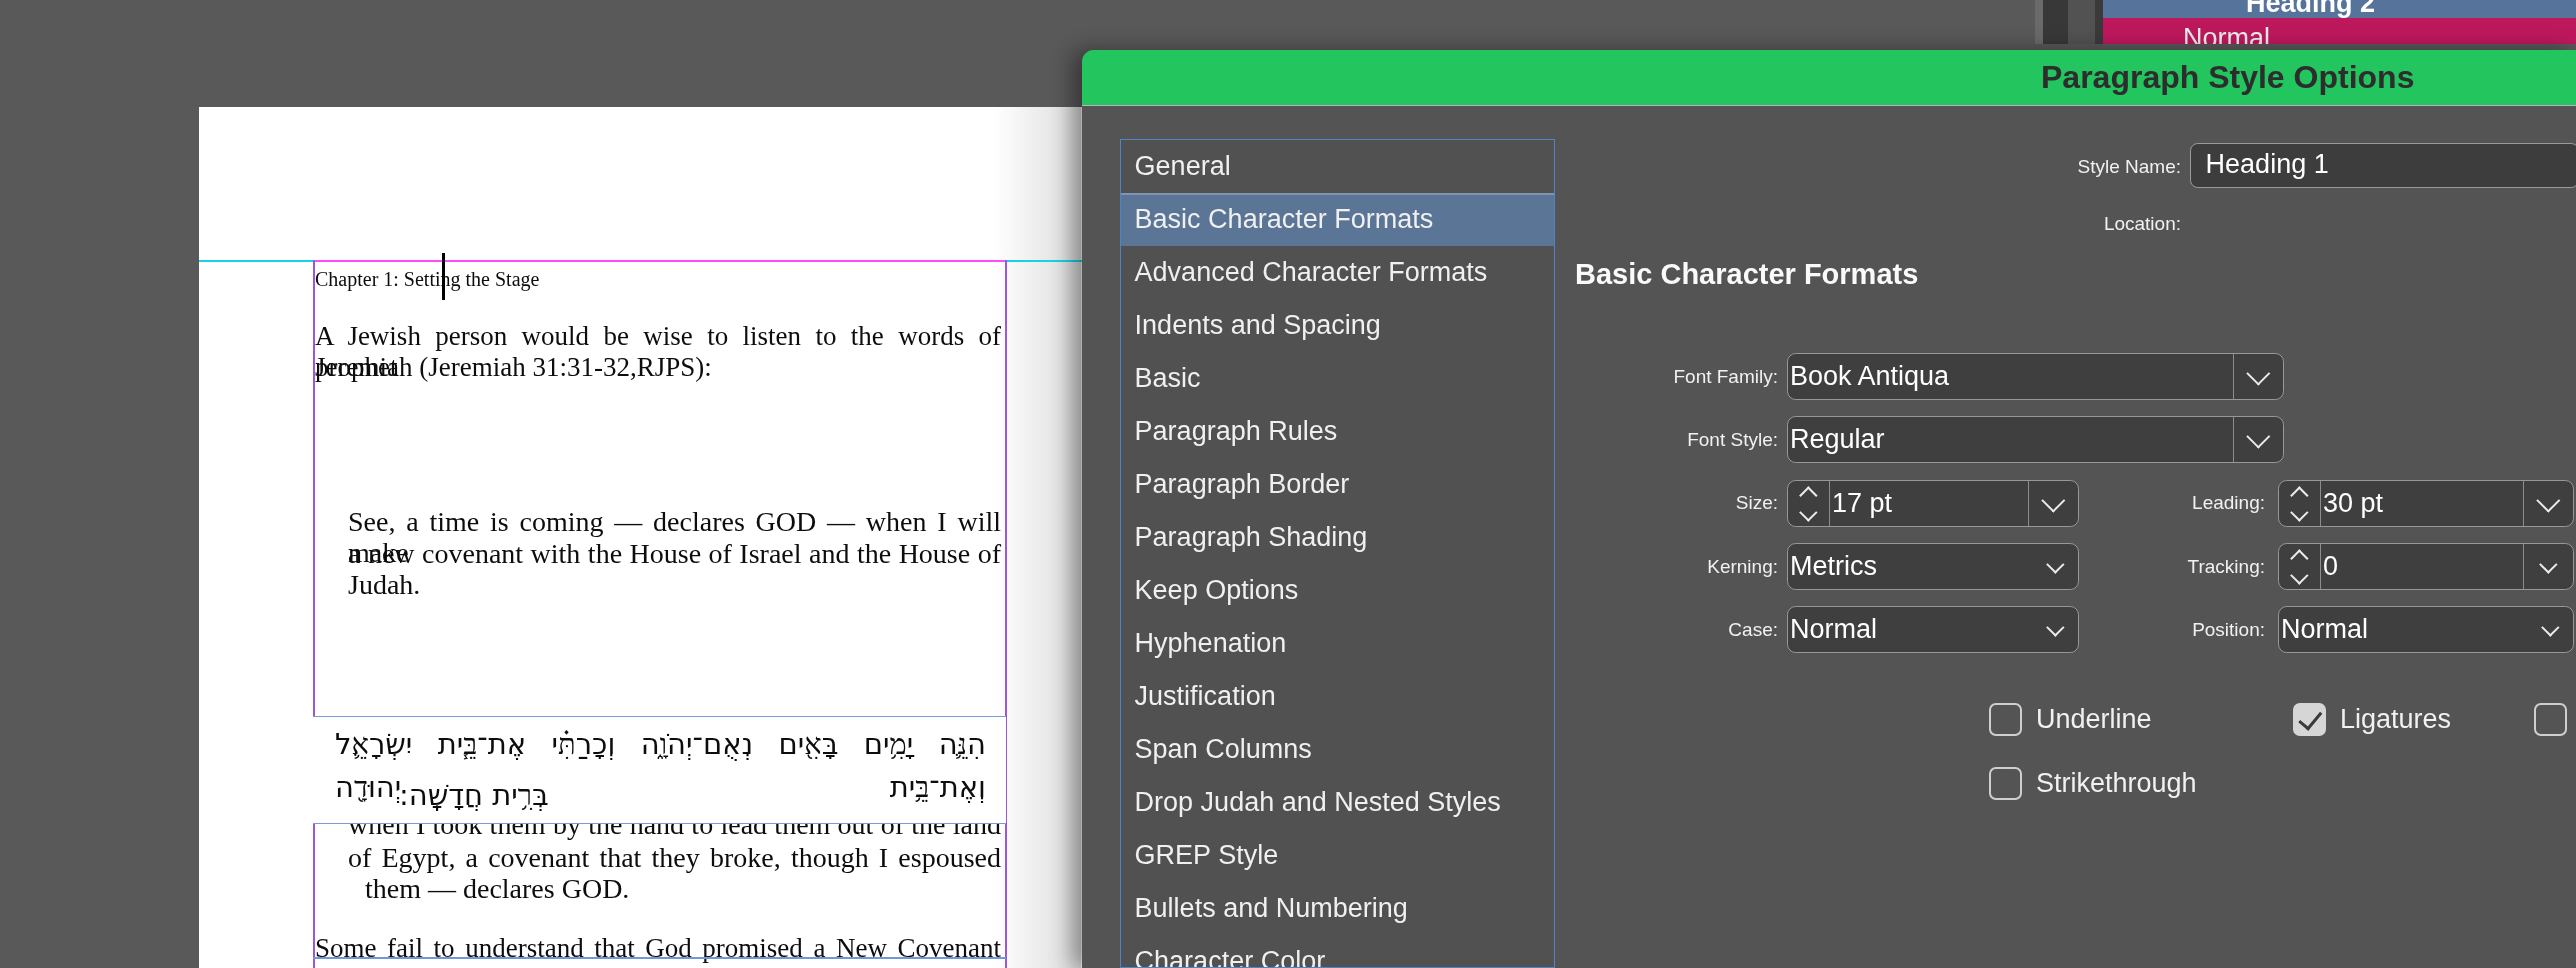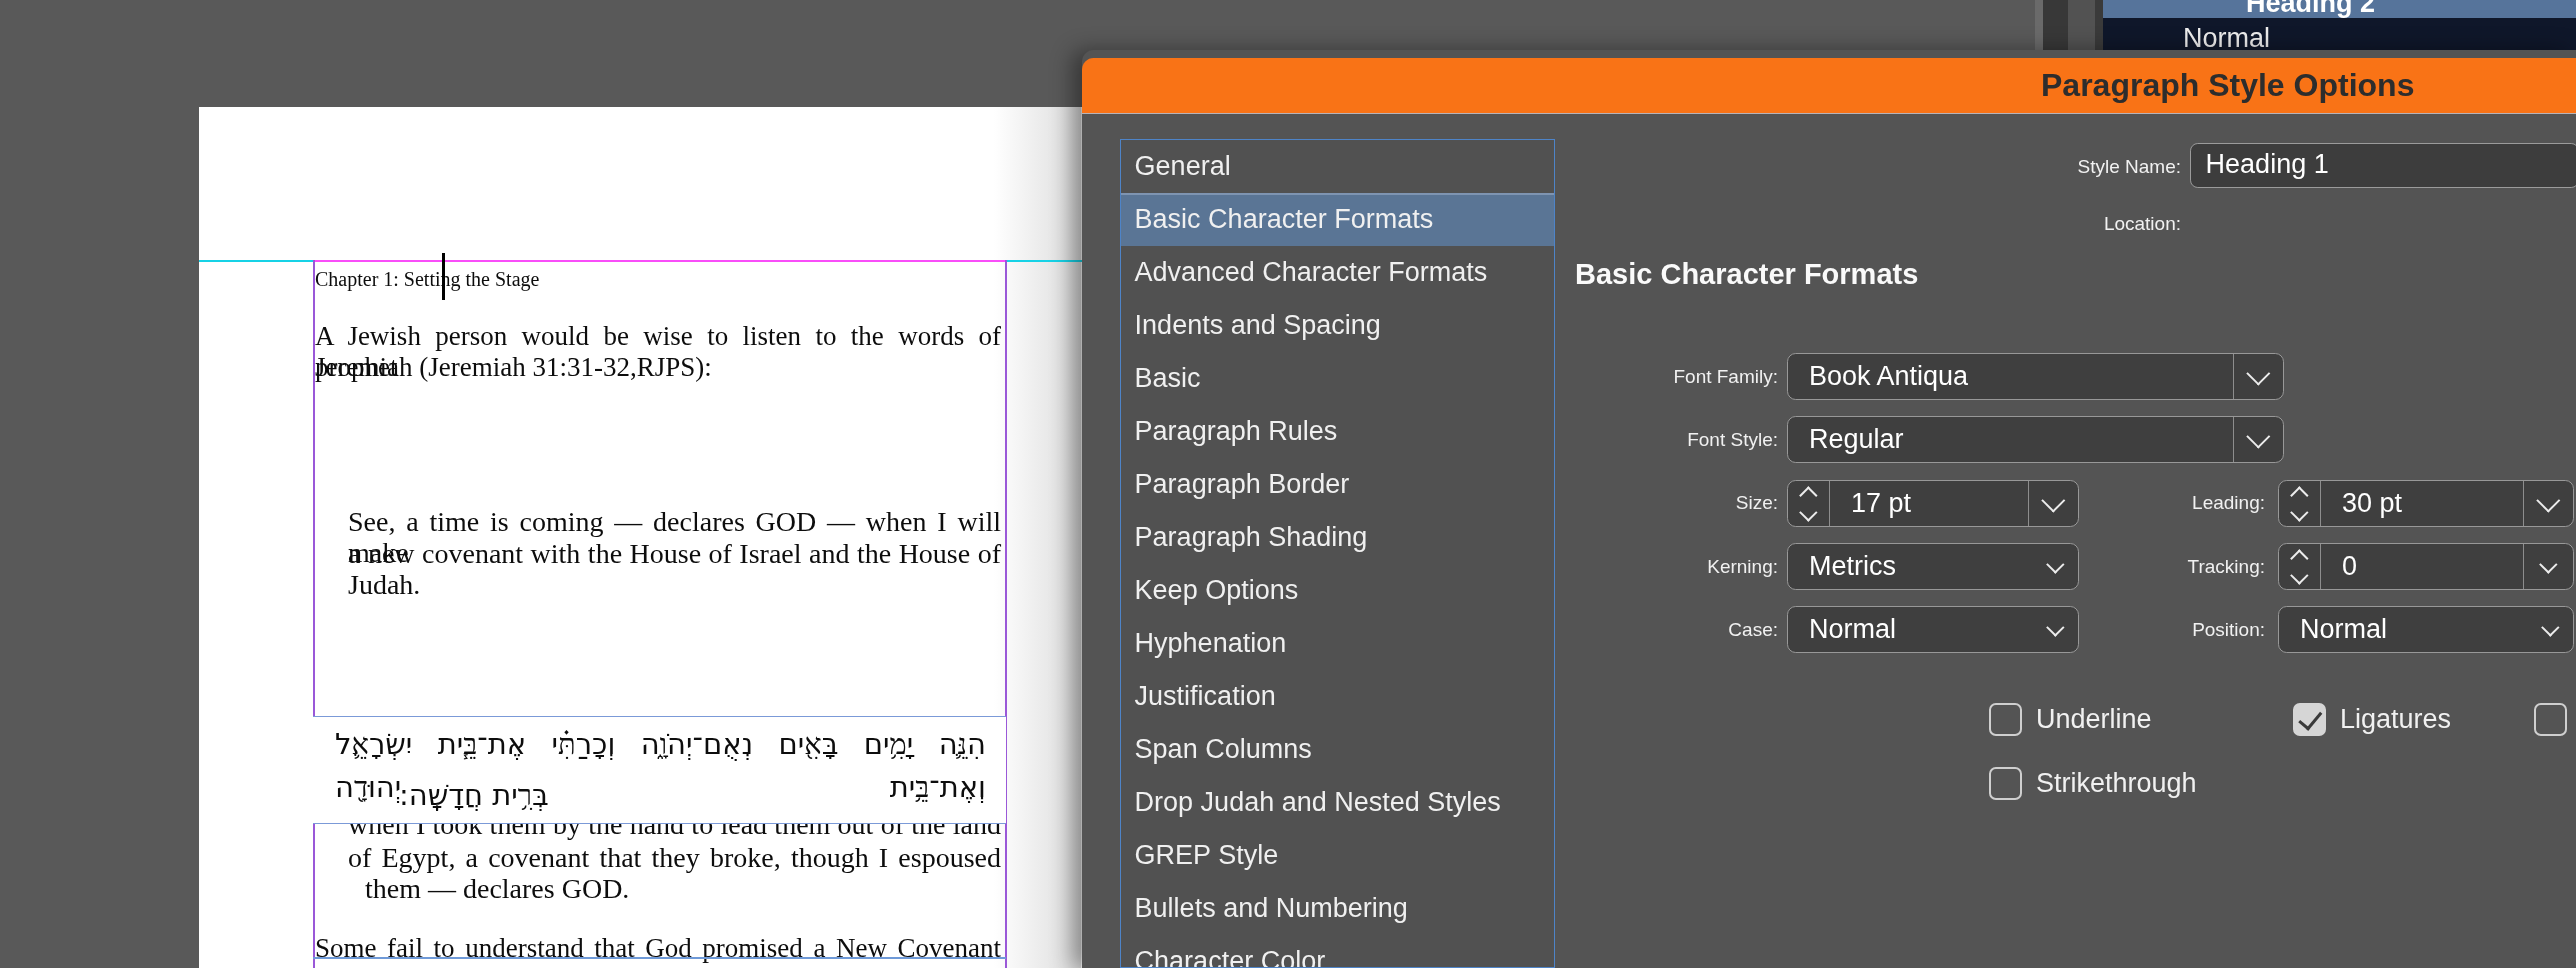--- a/index.html
+++ b/index.html
@@ -16,46 +16,46 @@
   .heb-frame{position:absolute;left:313px;top:716px;width:693px;height:108px;background:#fff;
       border-top:1.9px solid #7b9ad8;border-bottom:1.9px solid #7b9ad8;box-sizing:border-box;}
   .blue-rule{position:absolute;left:313px;top:957px;width:693px;height:1.9px;background:#6f9ad8;}
   .doctext{position:absolute;font-family:"Liberation Serif","DejaVu Serif",serif;color:#0d0d0d;
       font-size:27px;line-height:31px;white-space:nowrap;}
   .jline{white-space:normal;text-align:justify;text-align-last:justify;}
   .heb{font-family:"DejaVu Sans","DejaVu Serif",serif;font-size:29px;line-height:43px;direction:rtl;}
   #caret{position:absolute;left:442px;top:253px;width:2.9px;height:47px;background:#000;}
 
   
-  #styles-panel{position:absolute;left:2035px;top:0;width:541px;height:50px;background:#0f172a;overflow:hidden;}
+  #styles-panel{position:absolute;left:2035px;top:0;width:541px;height:44px;background:#be185d;overflow:hidden;}
   .vstrip{position:absolute;top:0;height:50px;}
   #sp-row-selected{position:absolute;left:68px;top:0;width:473px;height:17.5px;background:#56749b;overflow:hidden;}
   #sp-style-name{position:absolute;left:143px;top:-11.7px;color:#fff;font-weight:bold;font-size:27px;}
   #sp-next{position:absolute;left:148px;top:23px;color:#ededed;font-size:27px;}
 
   
   #dialog{position:absolute;left:1082px;top:50px;width:1494px;height:919px;background:#545454;
       border-top-left-radius:11.7px;box-shadow:-9.7px 0 21.4px rgba(0,0,0,.38);}
-  #titlebar{position:absolute;left:0;top:8px;width:1494px;height:55px;background:#f97316;
+  #titlebar{position:absolute;left:0;top:0;width:1494px;height:55px;background:#22c55e;
       border-top-left-radius:11.7px;border-bottom:1px solid #b8b3b8;}
   #dlg-title{position:absolute;left:959px;top:0;height:55px;line-height:55px;
       font-size:32px;font-weight:bold;color:#2d2d2d;white-space:nowrap;}
 
   
   #sidebar{position:absolute;left:38px;top:89px;width:435px;height:829px;background:#515151;
       border:1.9px solid #4e84c8;box-sizing:border-box;overflow:hidden;}
   .sb-row{height:53px;line-height:53px;padding-left:13.6px;color:#f0f0f0;font-size:27px;white-space:nowrap;}
   .sb-row.selected{background:#5a7595;box-shadow:inset 0 1.9px 0 #7e94b1;}
 
   
   .flabel{position:absolute;color:#f1f1f1;font-size:19px;height:33px;line-height:33px;
       text-align:right;white-space:nowrap;}
   .combo{position:absolute;background:#3f3f3f;border:1.9px solid #989898;border-radius:8.7px;
       box-sizing:border-box;display:flex;align-items:center;overflow:hidden;}
-  .combo .val{flex:1;padding-left:21px;color:#fff;font-size:27px;white-space:nowrap;}
+  .combo .val{flex:1;padding-left:2px;color:#fff;font-size:27px;white-space:nowrap;}
   .dd{width:49px;align-self:stretch;border-left:1.9px solid #8d8d8d;display:flex;
       align-items:center;justify-content:center;flex:none;}
   .dd.nosep{border-left:none;width:45px;}
   .chev{width:14.6px;height:14.6px;border-right:2.9px solid #ececec;border-bottom:2.9px solid #ececec;
       transform:rotate(45deg);margin-top:-6.8px;}
   .chev.sm{width:10.7px;height:10.7px;margin-top:-3.9px;}
   .stepper{width:41px;align-self:stretch;border-right:1.9px solid #8d8d8d;display:flex;flex:none;
       flex-direction:column;align-items:center;justify-content:center;gap:4.9px;}
   .chev-up{width:10.7px;height:10.7px;border-left:2.9px solid #ececec;border-top:2.9px solid #ececec;
       transform:rotate(45deg);margin-top:3.9px;}

